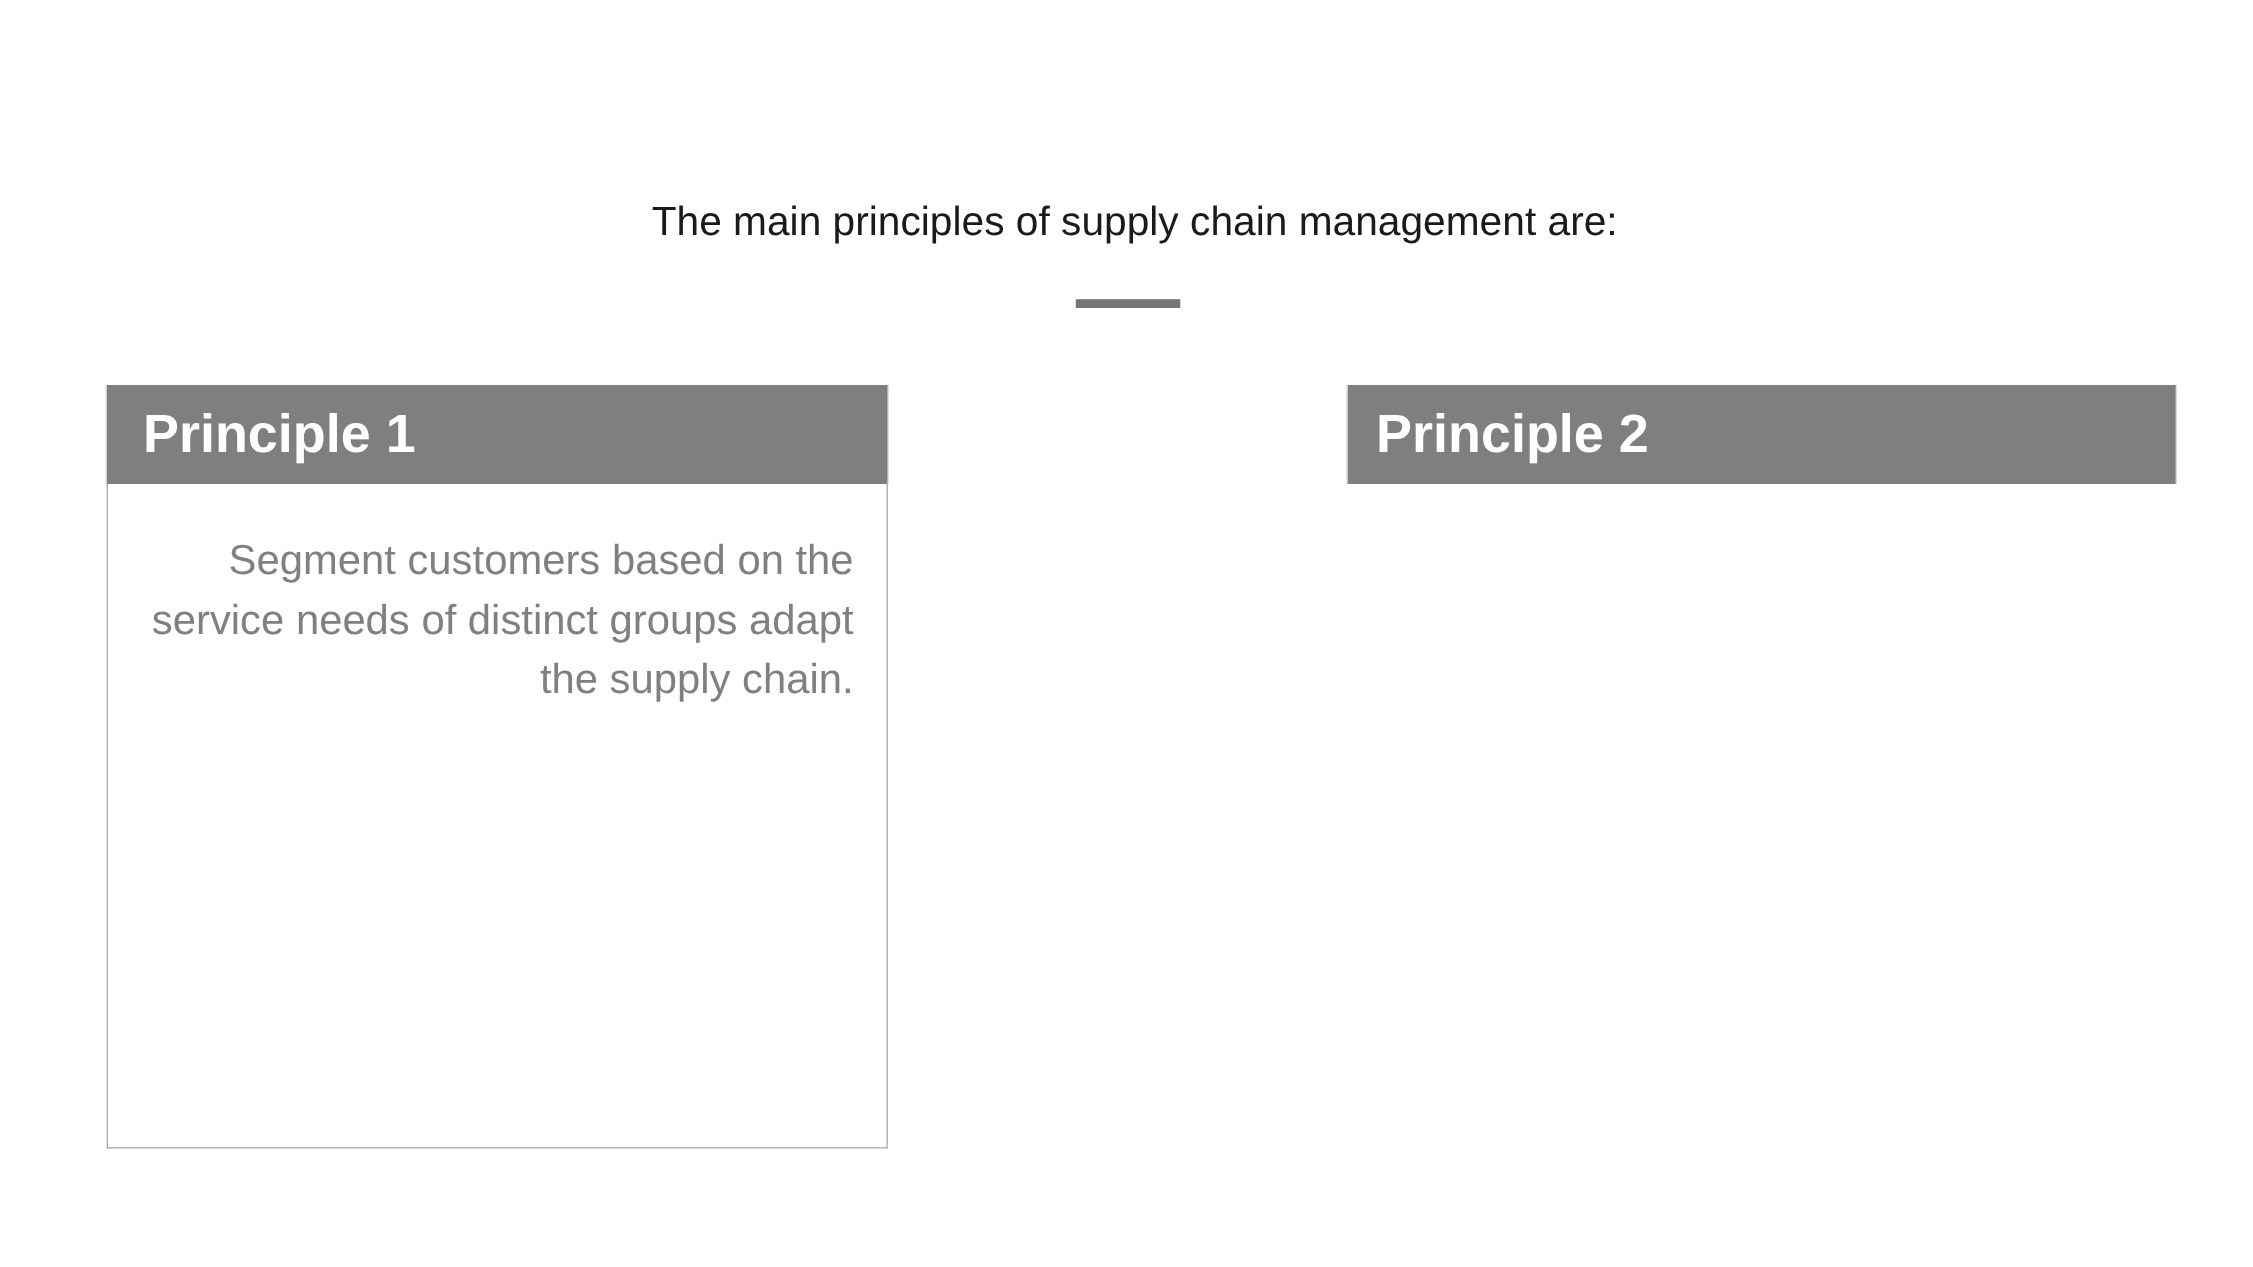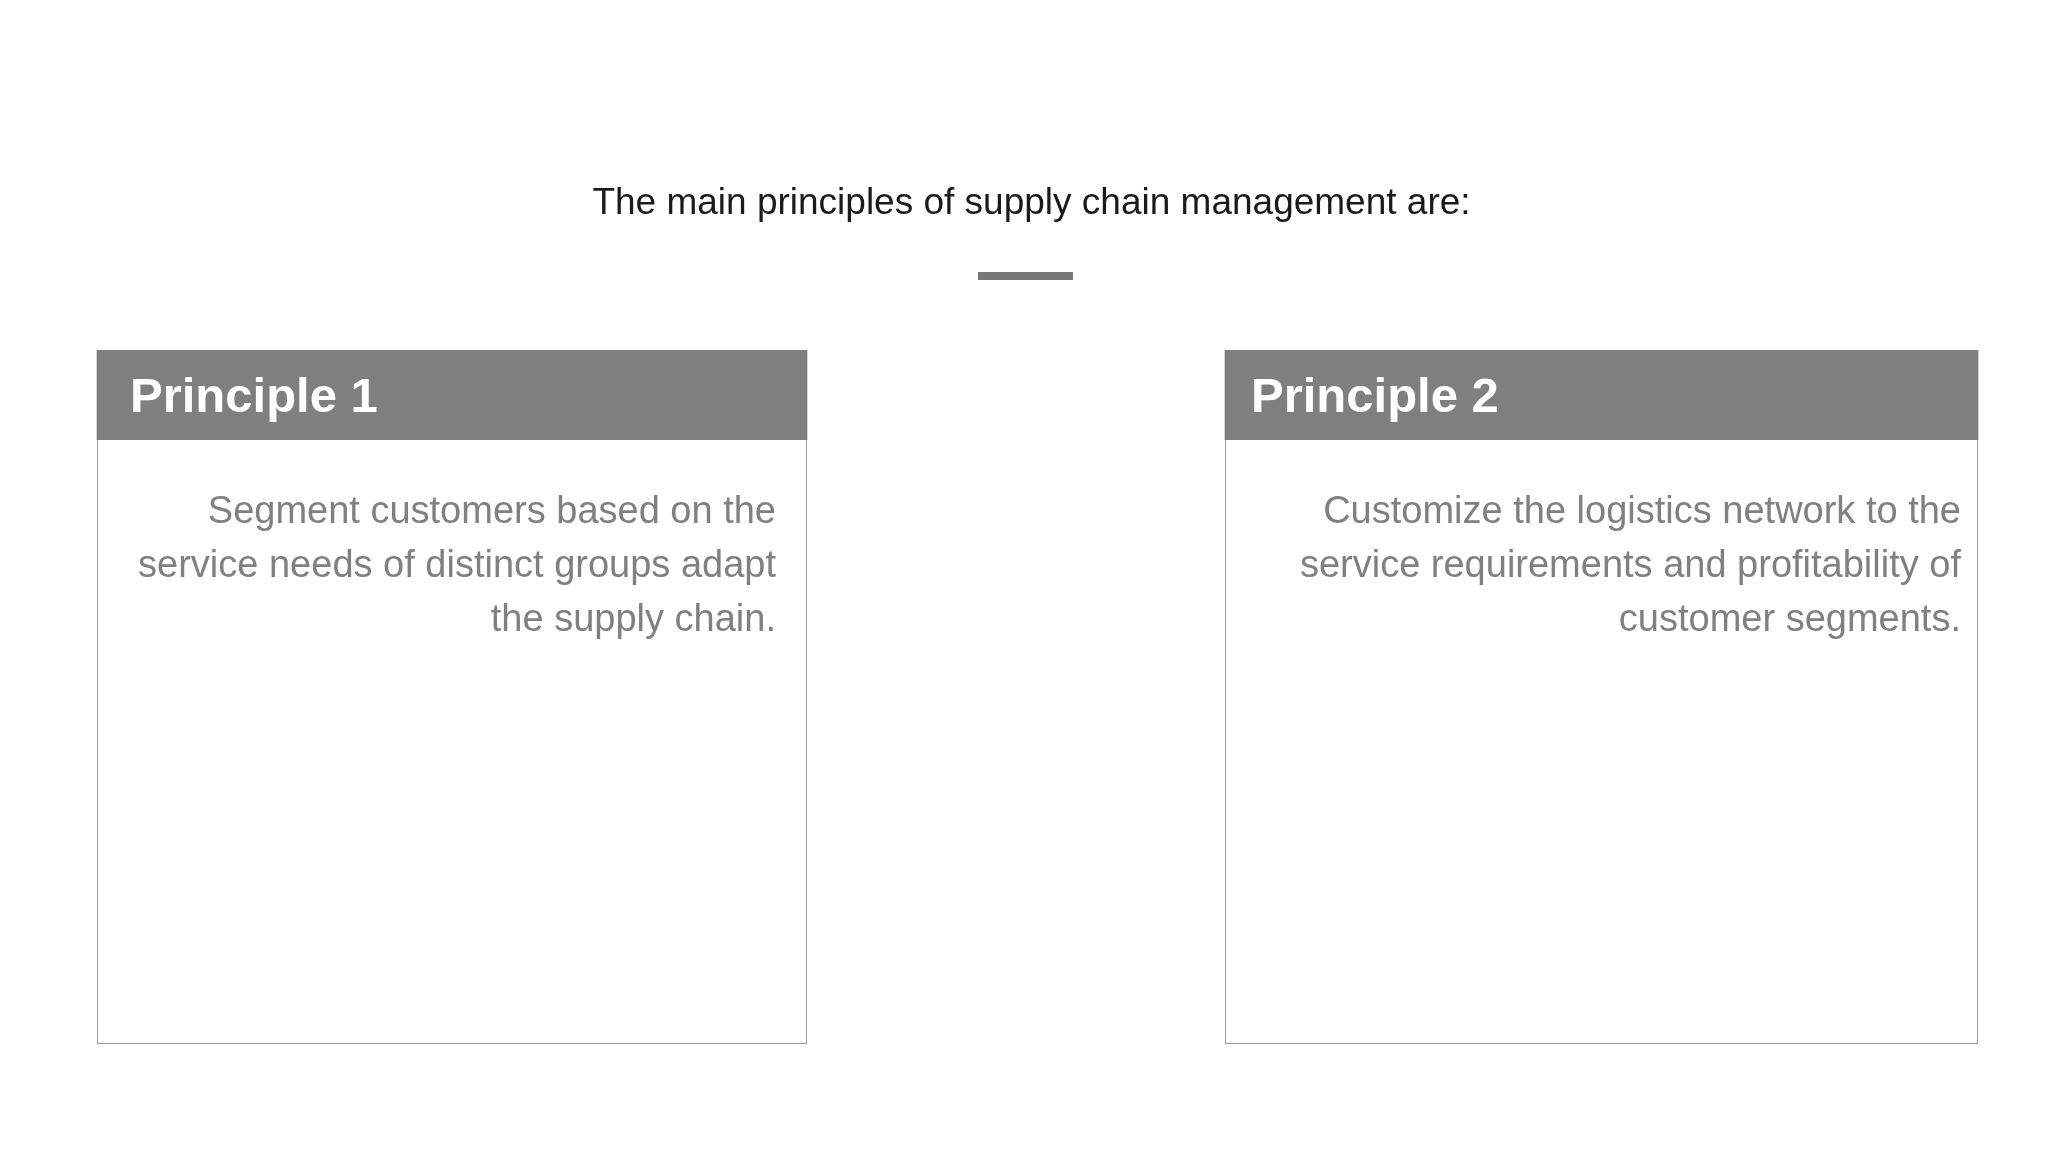--- a/index.html
+++ b/index.html
@@ -162,18 +162,15 @@
       <p class="card-text">Segment customers based on the service needs of distinct groups adapt the supply chain.</p>
     </div>
   </div>
 
   <div class="card card-2">
     <div class="card-header">
       <span class="card-header-edge left"></span>
       <span class="card-header-title">Principle 2</span>
       <span class="card-header-edge right"></span>
     </div>
-    <div class="card-body">
-      <p class="card-text">Customize the logistics network to the service requirements and profitability of customer segments.</p>
-    </div>
   </div>
 
 </div>
 
 </body></html>

